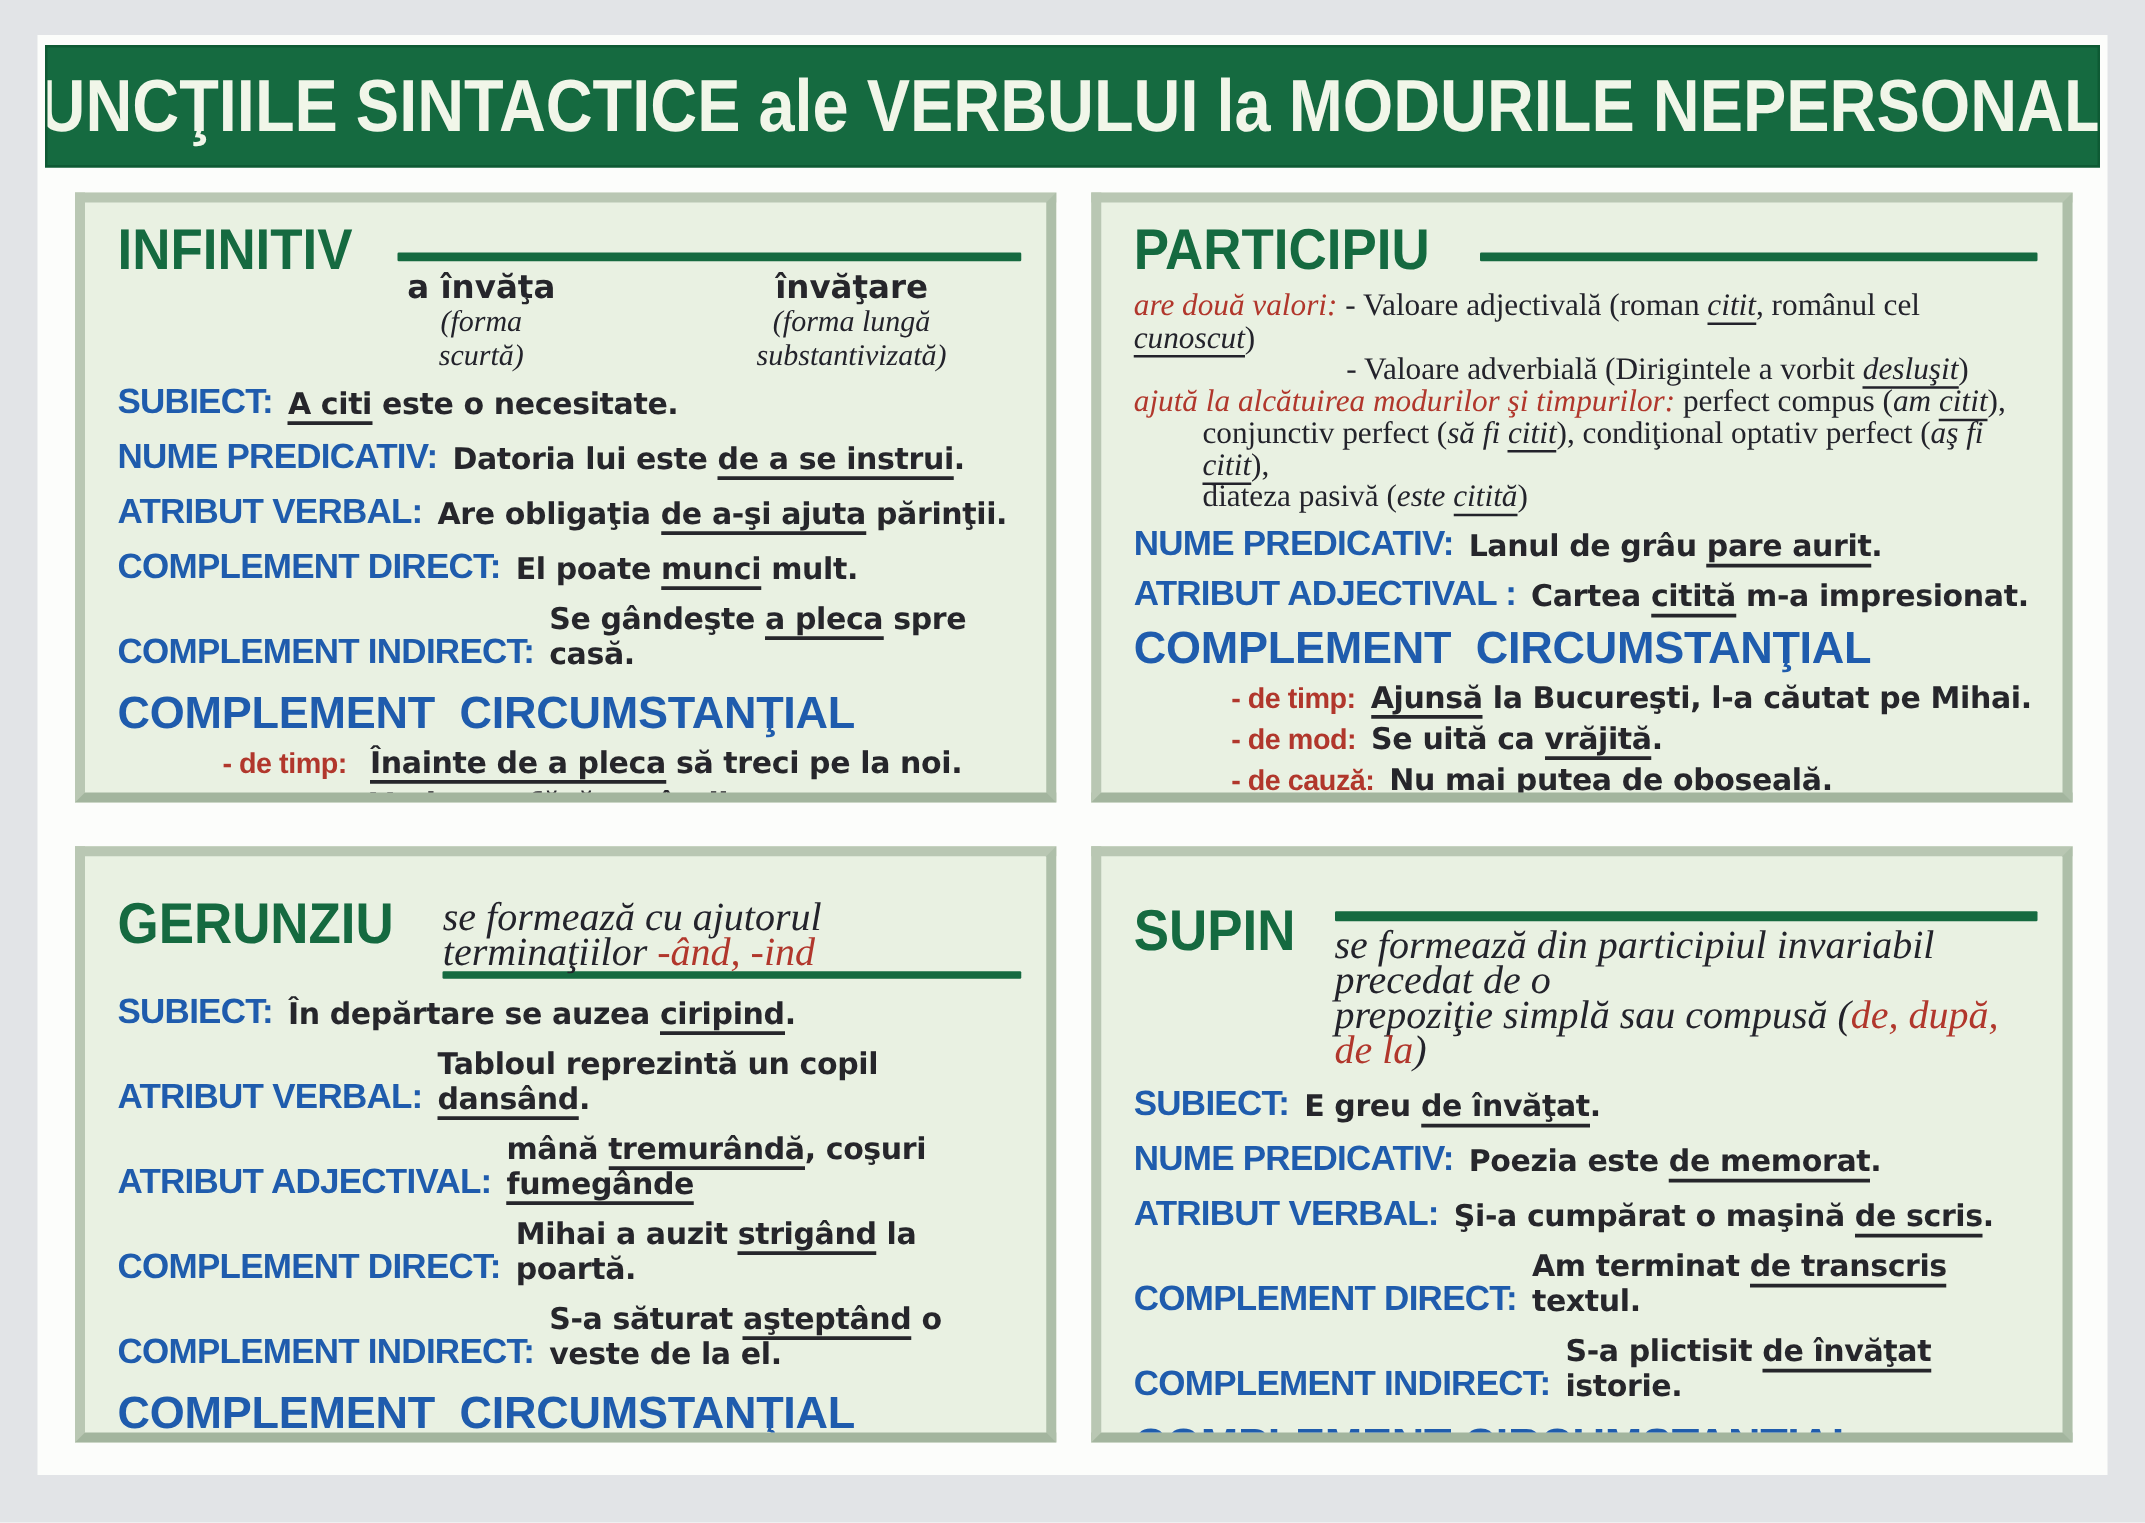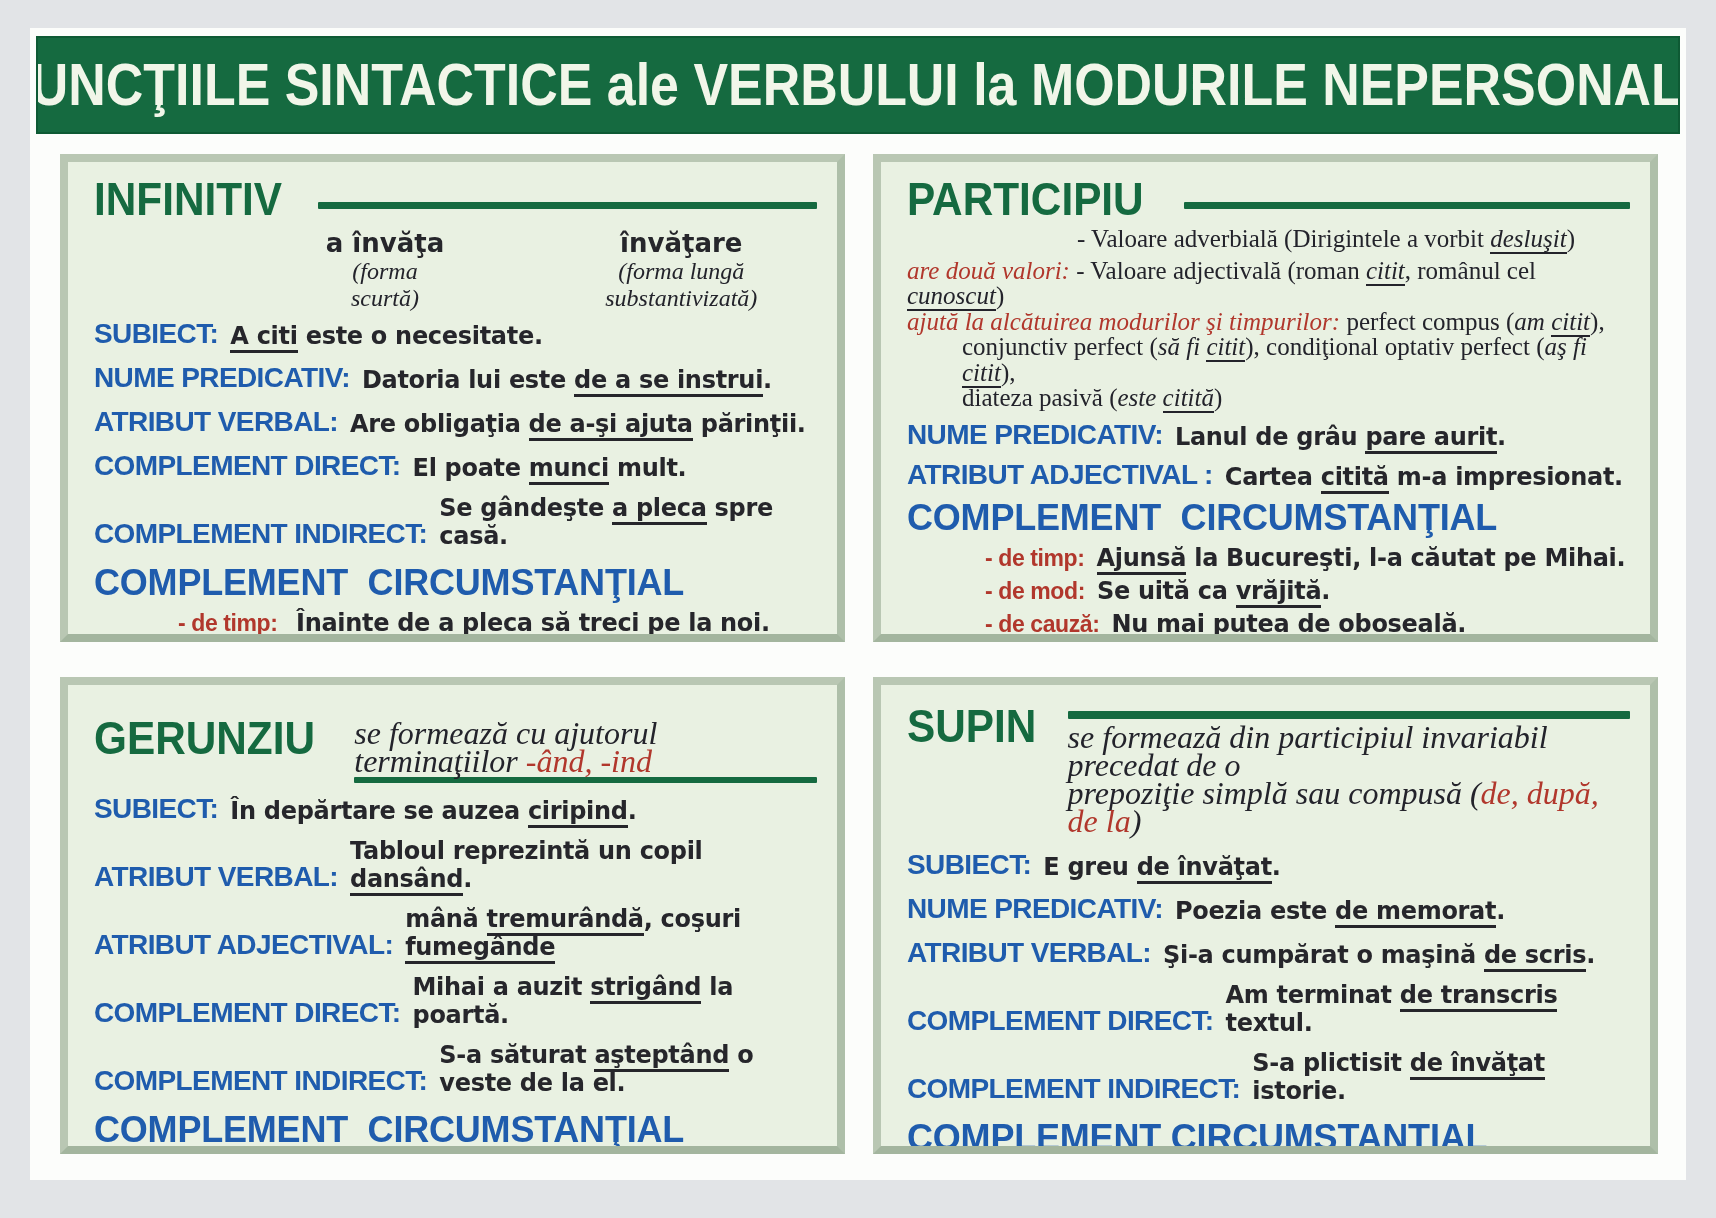--- a/index.html
+++ b/index.html
@@ -29,21 +29,21 @@
   .panel{background:var(--panel-bg);border:8px solid var(--panel-border);
     border-right-color:#aebfa9;border-bottom-color:var(--panel-border-dk);
     padding:10px 20px 8px 26px;overflow:hidden;position:relative}
   .panel-head{display:flex;align-items:flex-start}
   .panel-title{color:var(--green);font-weight:bold;font-size:46px;letter-spacing:0;
     display:inline-block;transform:scaleX(.92);transform-origin:left center;white-space:nowrap;flex:none}
   .head-right{flex:1;margin-left:20px;min-width:0}
   .rule{height:7px;background:var(--green);border-radius:1px}
   .mt30{margin-top:30px}
   
-  .forms{display:flex;justify-content:flex-start;gap:94px;margin-top:19px}
+  .forms{display:flex;justify-content:flex-start;gap:94px;margin-top:6px}
   .form{text-align:center}
   .form .w{font-family:"DejaVu Sans",sans-serif;font-weight:bold;font-size:26px;color:var(--ink)}
   .form .n{font-family:"Liberation Serif",serif;font-style:italic;font-size:24px;color:var(--serif-ink);margin-top:0px}
   
   .row{display:flex;align-items:flex-end;margin-top:12px}
   .row.tight{margin-top:8px}
   .bl{color:var(--blue);font-weight:bold;font-size:28px;letter-spacing:-0.6px;flex:none;white-space:pre}
   .ex{font-family:"DejaVu Sans",sans-serif;font-weight:bold;font-size:24px;color:var(--ink);
     letter-spacing:-0.3px;margin-left:12px}
   .cc{color:var(--blue);font-weight:bold;font-size:36px;letter-spacing:-0.2px;margin-top:12px;white-space:pre}
@@ -125,22 +125,22 @@
     </div>
 
     <div class="panel">
       <div class="panel-head">
         <span class="panel-title">PARTICIPIU</span>
         <div class="head-right">
           <div class="rule mt30"></div>
         </div>
       </div>
 
+      <div class="sf gap6"><span class="i c-red">are două valori:</span> - Valoare adjectivală (roman <span class="u i">citit</span>, românul cel <span class="u i">cunoscut</span>)</div>
       <div class="sf ind1">- Valoare adverbială (Dirigintele a vorbit <span class="u i">desluşit</span>)</div>
-      <div class="sf gap6"><span class="i c-red">are două valori:</span> - Valoare adjectivală (roman <span class="u i">citit</span>, românul cel <span class="u i">cunoscut</span>)</div>
       <div class="sf"><span class="i c-red">ajută la alcătuirea modurilor şi timpurilor:</span> perfect compus (<span class="i">am </span><span class="u i">citit</span>),</div>
       <div class="sf ind2">conjunctiv perfect (<span class="i">să fi </span><span class="u i">citit</span>), condiţional optativ perfect (<span class="i">aş fi </span><span class="u i">citit</span>),</div>
       <div class="sf ind2">diateza pasivă (<span class="i">este </span><span class="u i">citită</span>)</div>
 
       <div class="row tight">
         <span class="bl">NUME PREDICATIV:</span>
         <span class="ex">Lanul de grâu <span class="u">pare aurit</span>.</span>
       </div>
       <div class="row tight">
         <span class="bl">ATRIBUT ADJECTIVAL :</span>
@@ -189,21 +189,21 @@
         <span class="ex">Mihai a auzit <span class="u">strigând</span> la poartă.</span>
       </div>
       <div class="row">
         <span class="bl">COMPLEMENT INDIRECT:</span>
         <span class="ex">S-a săturat <span class="u">aşteptând</span> o veste de la el.</span>
       </div>
       <div class="cc">COMPLEMENT  CIRCUMSTANŢIAL</div>
 
     </div>
 
-    <div class="panel" style="padding-top:14px">
+    <div class="panel" style="padding-top:32px">
       <div class="panel-head">
         <span class="panel-title">SUPIN</span>
         <div class="head-right">
           <div class="rule" style="margin-top:12px;height:8px"></div>
           <div class="subtitle" style="margin-top:4px"><span class="i">se formează din participiul invariabil precedat de o</span></div>
           <div class="subtitle"><span class="i">prepoziţie simplă sau compusă </span><span class="i">(</span><span class="i c-red">de, după, de la</span><span class="i">)</span></div>
         </div>
       </div>
 
       <div class="row" style="margin-top:14px">

